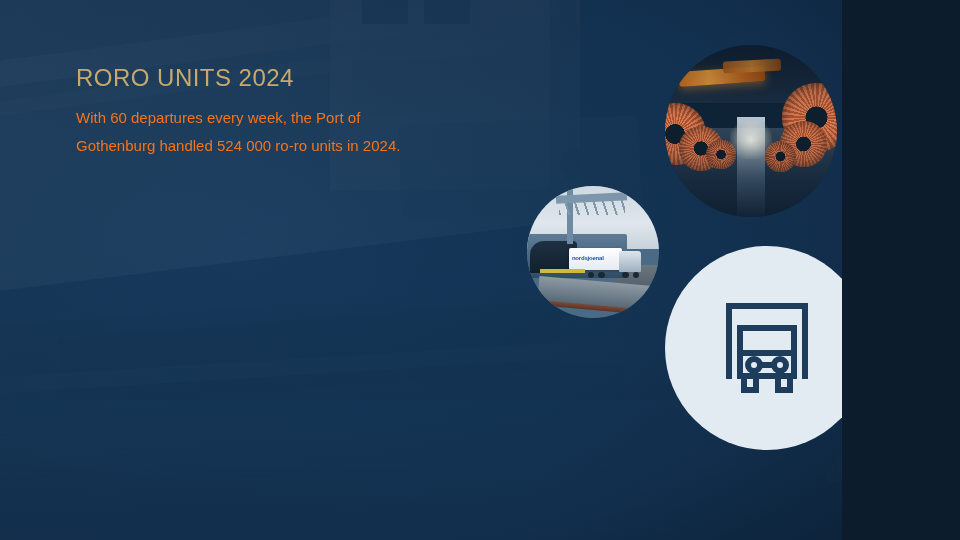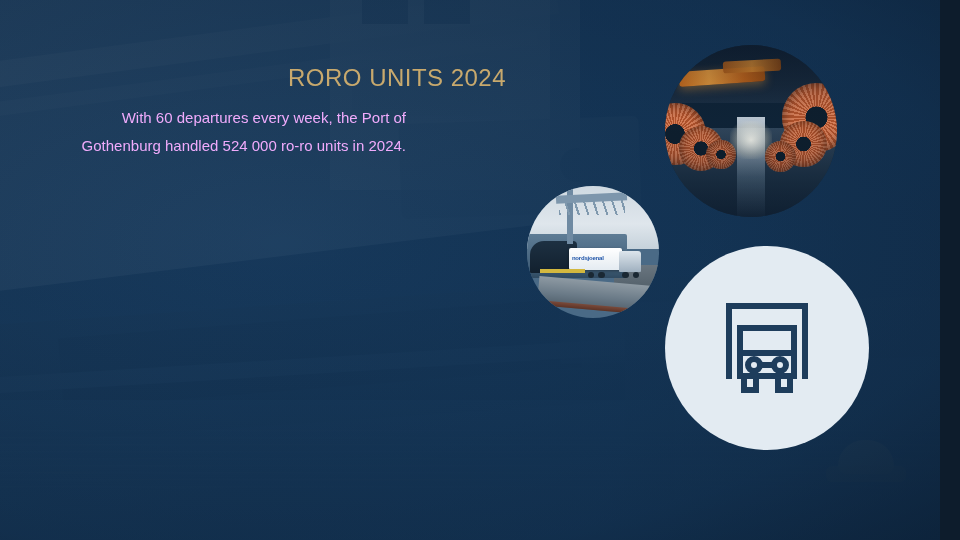--- a/index.html
+++ b/index.html
@@ -3,26 +3,25 @@
 <meta charset="utf-8">
 <title>Port of Gothenburg — RORO Units 2024</title>
 <style>
   html, body {
     margin: 0;
     padding: 0;
     background: #0d1c2c;
   }
   #slide {
     position: relative;
-    width: 940px;
+    width: 842px;
     height: 540px;
     overflow: hidden;
     font-family: "Liberation Sans", sans-serif;
     background: #1a3a5c;
-    text-align: right;
   }
 
   
   .bg-photo {
     position: absolute;
     inset: 0;
     overflow: hidden;
   }
   
   .bg-base {
@@ -207,21 +206,21 @@
   .big-number {
     color: #ffffff;
     font-size: 94px;
     font-weight: 700;
     letter-spacing: -0.015em;
     line-height: .92;
     margin: 0 0 30px 0;
     white-space: nowrap;
   }
   .body-copy {
-    color: #f0abfc;
+    color: #f97316;
     font-size: 15px;
     line-height: 1.85;
     font-weight: 400;
     margin: 0;
     max-width: 330px;
   }
 
   
   .circle {
     position: absolute;

